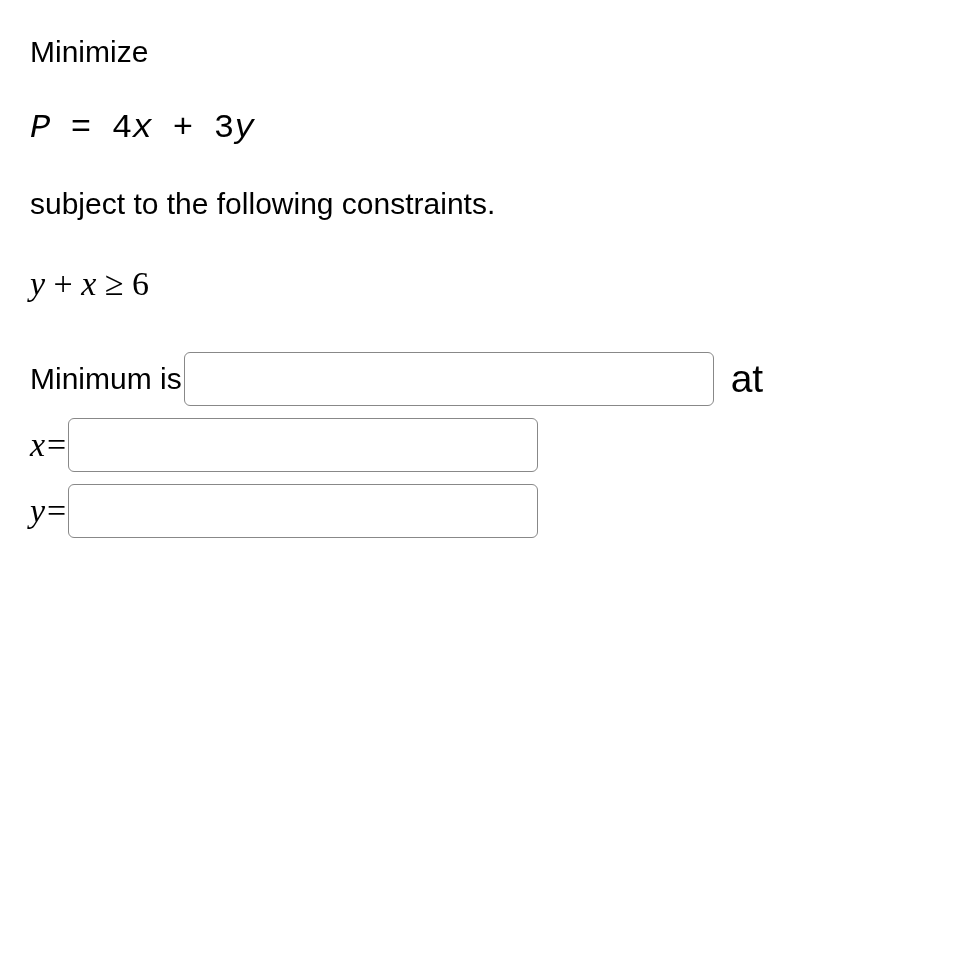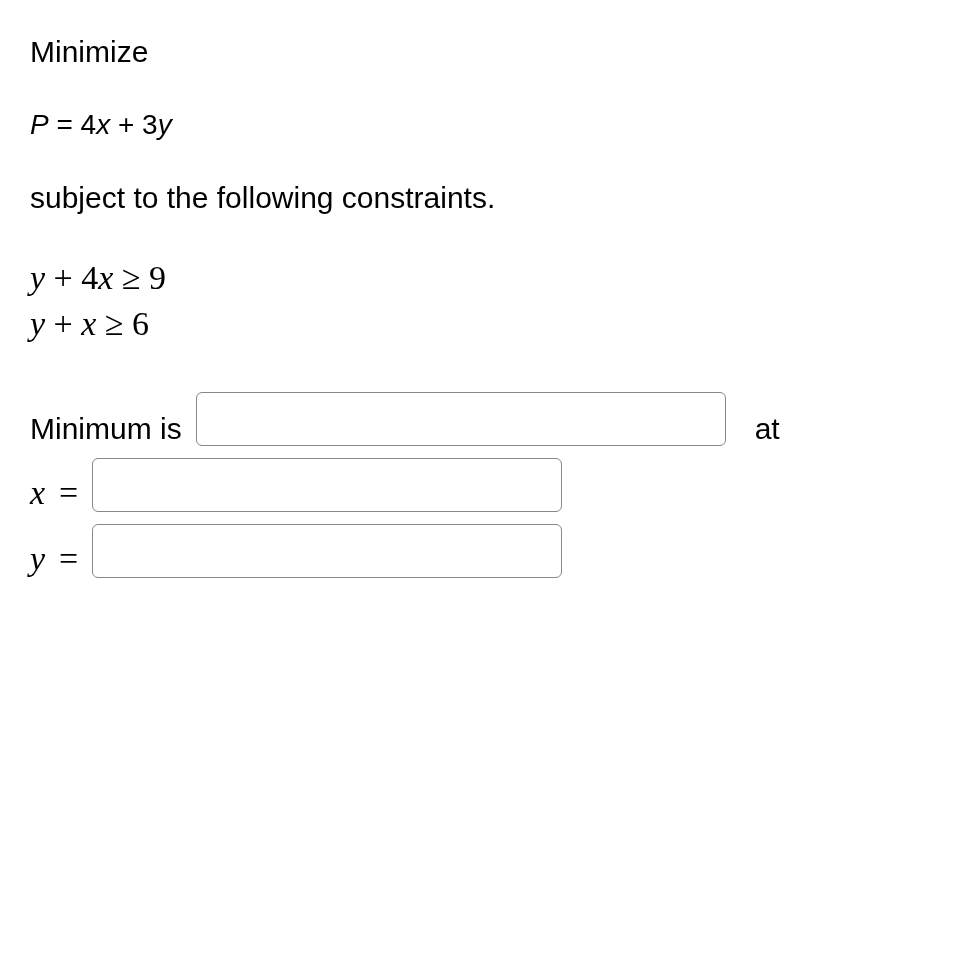--- a/index.html
+++ b/index.html
@@ -11,44 +11,44 @@
       font-family: Arial, Helvetica, sans-serif;
       background: #ffffff;
       color: #000000;
       width: 955px;
     }
     .text-line {
       font-size: 30px;
       margin-bottom: 40px;
     }
     .math-line {
-      font-family: Liberation Sans, sans-serif;
-      font-size: 28px;
+      font-family: Liberation Mono, monospace;
+      font-size: 34px;
       margin-bottom: 40px;
     }
     .constraints {
       font-family: "Times New Roman", Times, serif;
       font-size: 34px;
       line-height: 1.35;
       margin-bottom: 45px;
     }
     .constraint-row {
       display: block;
     }
     .italic {
       font-style: italic;
     }
     .answer-section {
       font-size: 30px;
     }
     .answer-row {
       display: flex;
-      align-items: flex-end;
+      align-items: center;
       margin-bottom: 12px;
-      gap: 14px;
+      gap: 2px;
     }
     .answer-row .math-label {
       font-family: "Times New Roman", Times, serif;
       font-size: 34px;
       font-style: italic;
     }
     .answer-row .eq {
       font-family: "Times New Roman", Times, serif;
       font-size: 34px;
     }
@@ -61,37 +61,36 @@
       padding: 4px 10px;
       font-family: inherit;
     }
     .input-large {
       width: 530px;
     }
     .input-med {
       width: 470px;
     }
     .at-text {
-      font-size: 30px;
+      font-size: 39px;
       margin-left: 15px;
     }
   </style>
 </head>
 <body>
 
 <div class="text-line">Minimize</div>
 
 <div class="math-line">
   <span class="italic">P</span><span> = </span><span>4<span class="italic">x</span> + 3<span class="italic">y</span></span>
 </div>
 
 <div class="text-line">subject to the following constraints.</div>
 
 <div class="constraints">
-  <div class="constraint-row"><span class="italic">y</span> + 4<span class="italic">x</span> ≥ 9</div>
   <div class="constraint-row"><span class="italic">y</span> + <span class="italic">x</span> ≥ 6</div>
 </div>
 
 <div class="answer-section">
   <div class="answer-row">
     <span>Minimum is</span>
     <input type="text" class="input-box input-large" style="">
     <span class="at-text">at</span>
   </div>
   <div class="answer-row">

